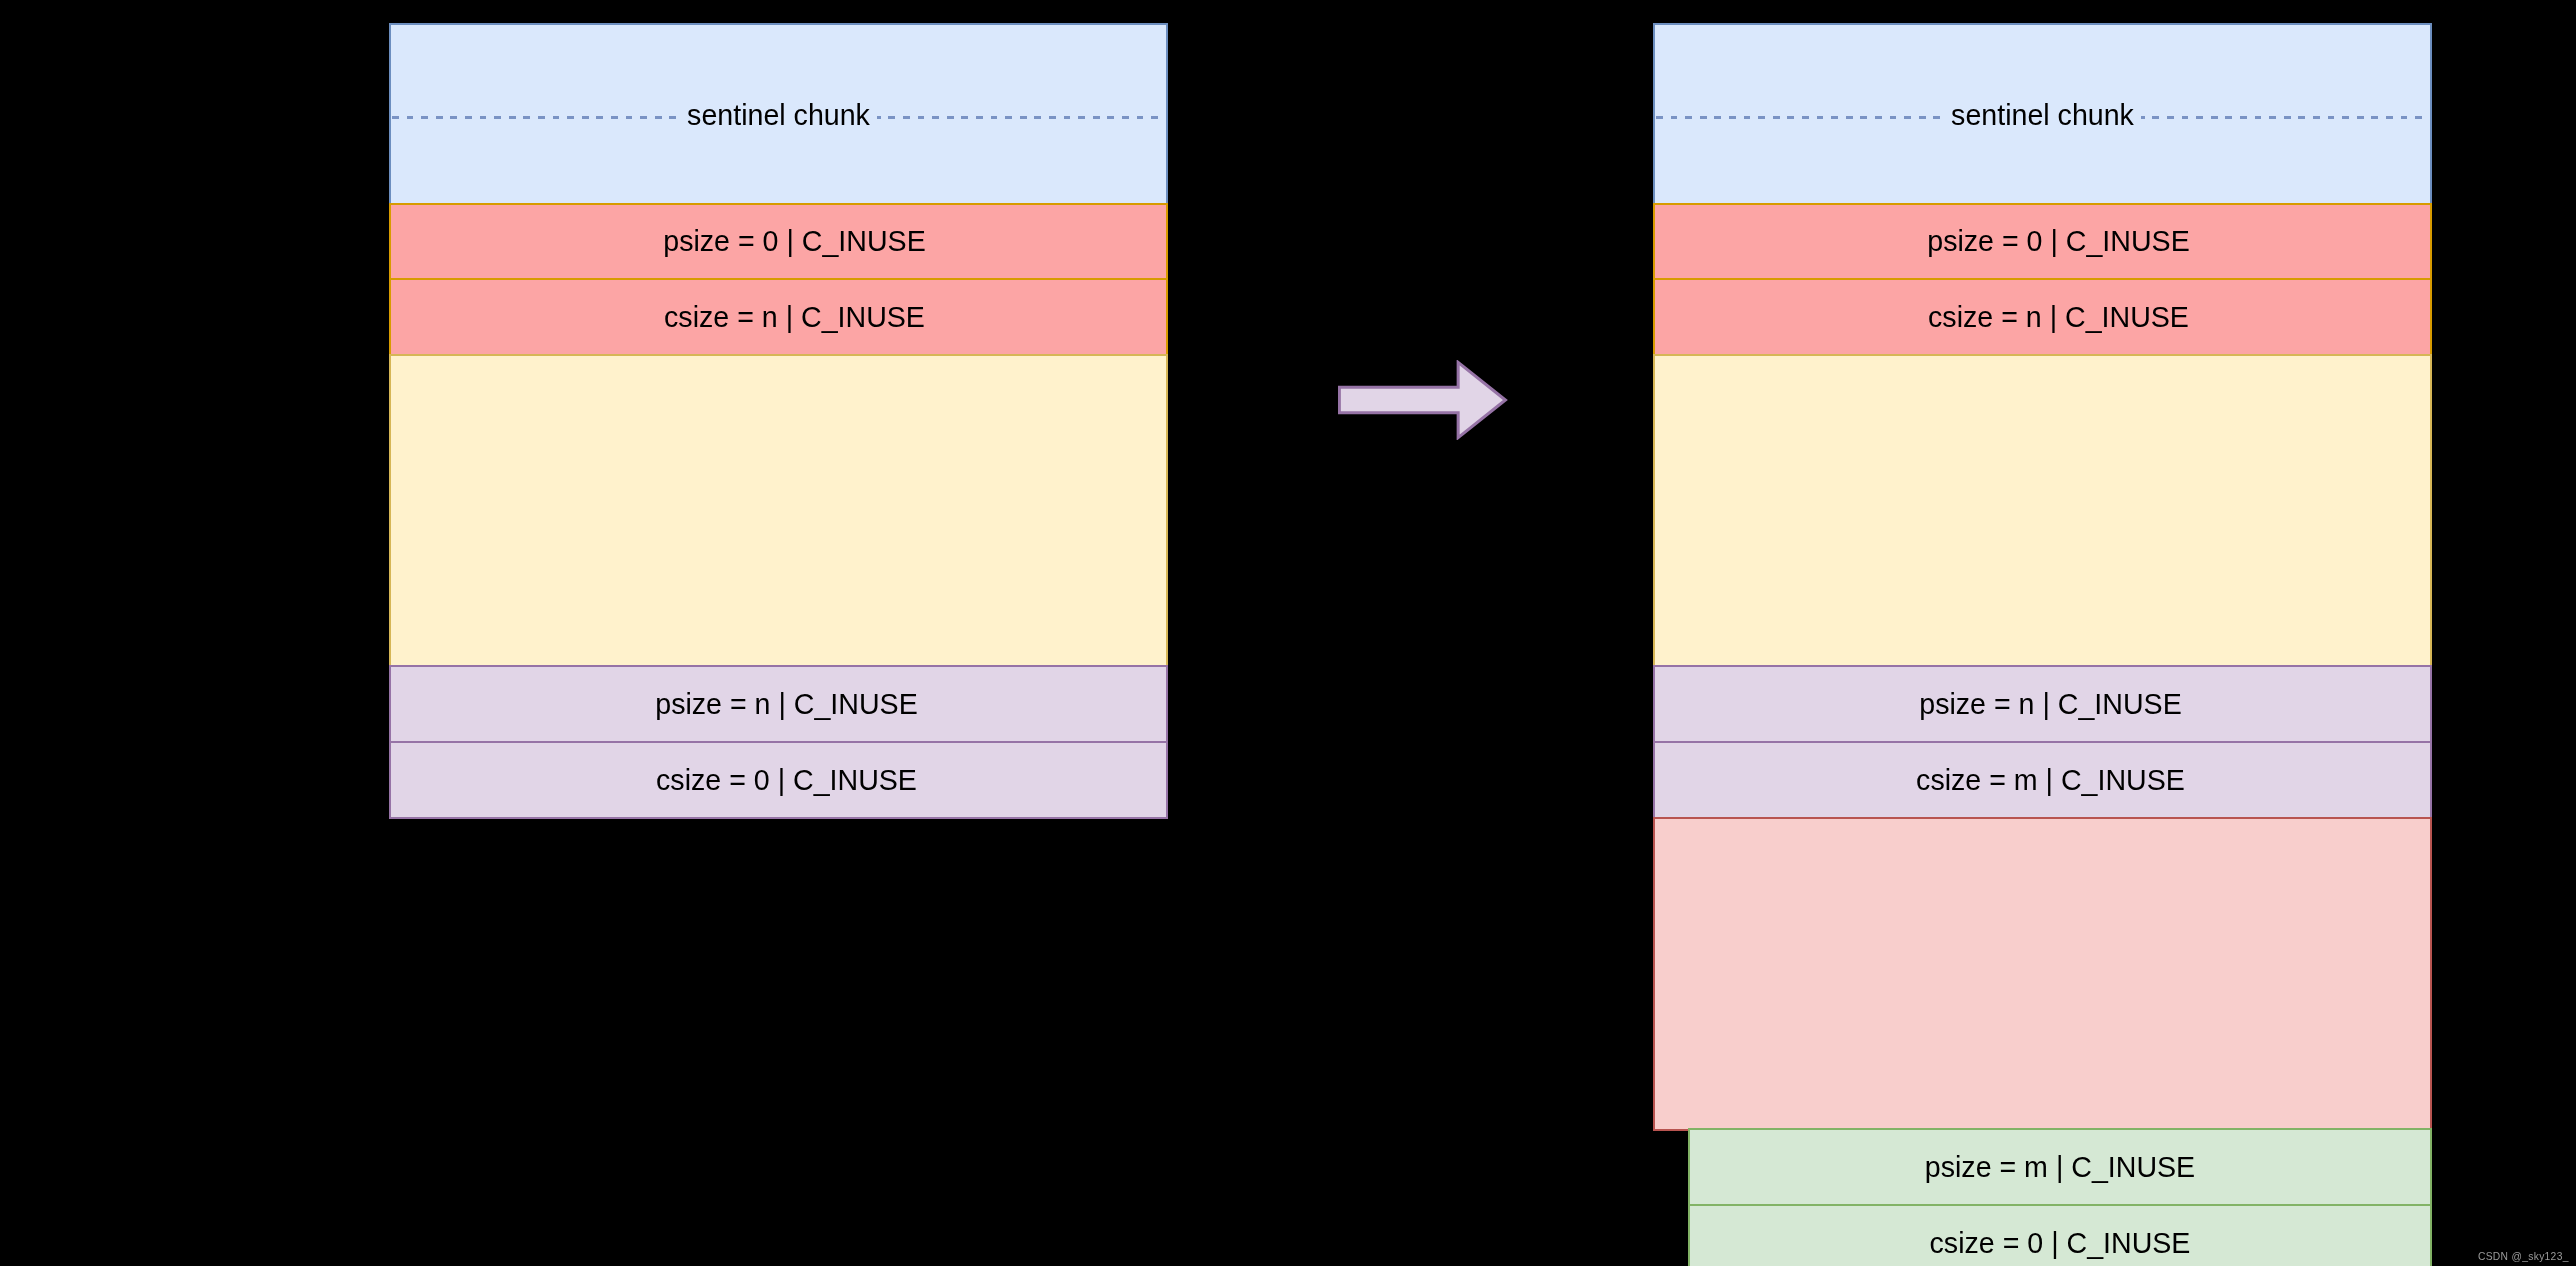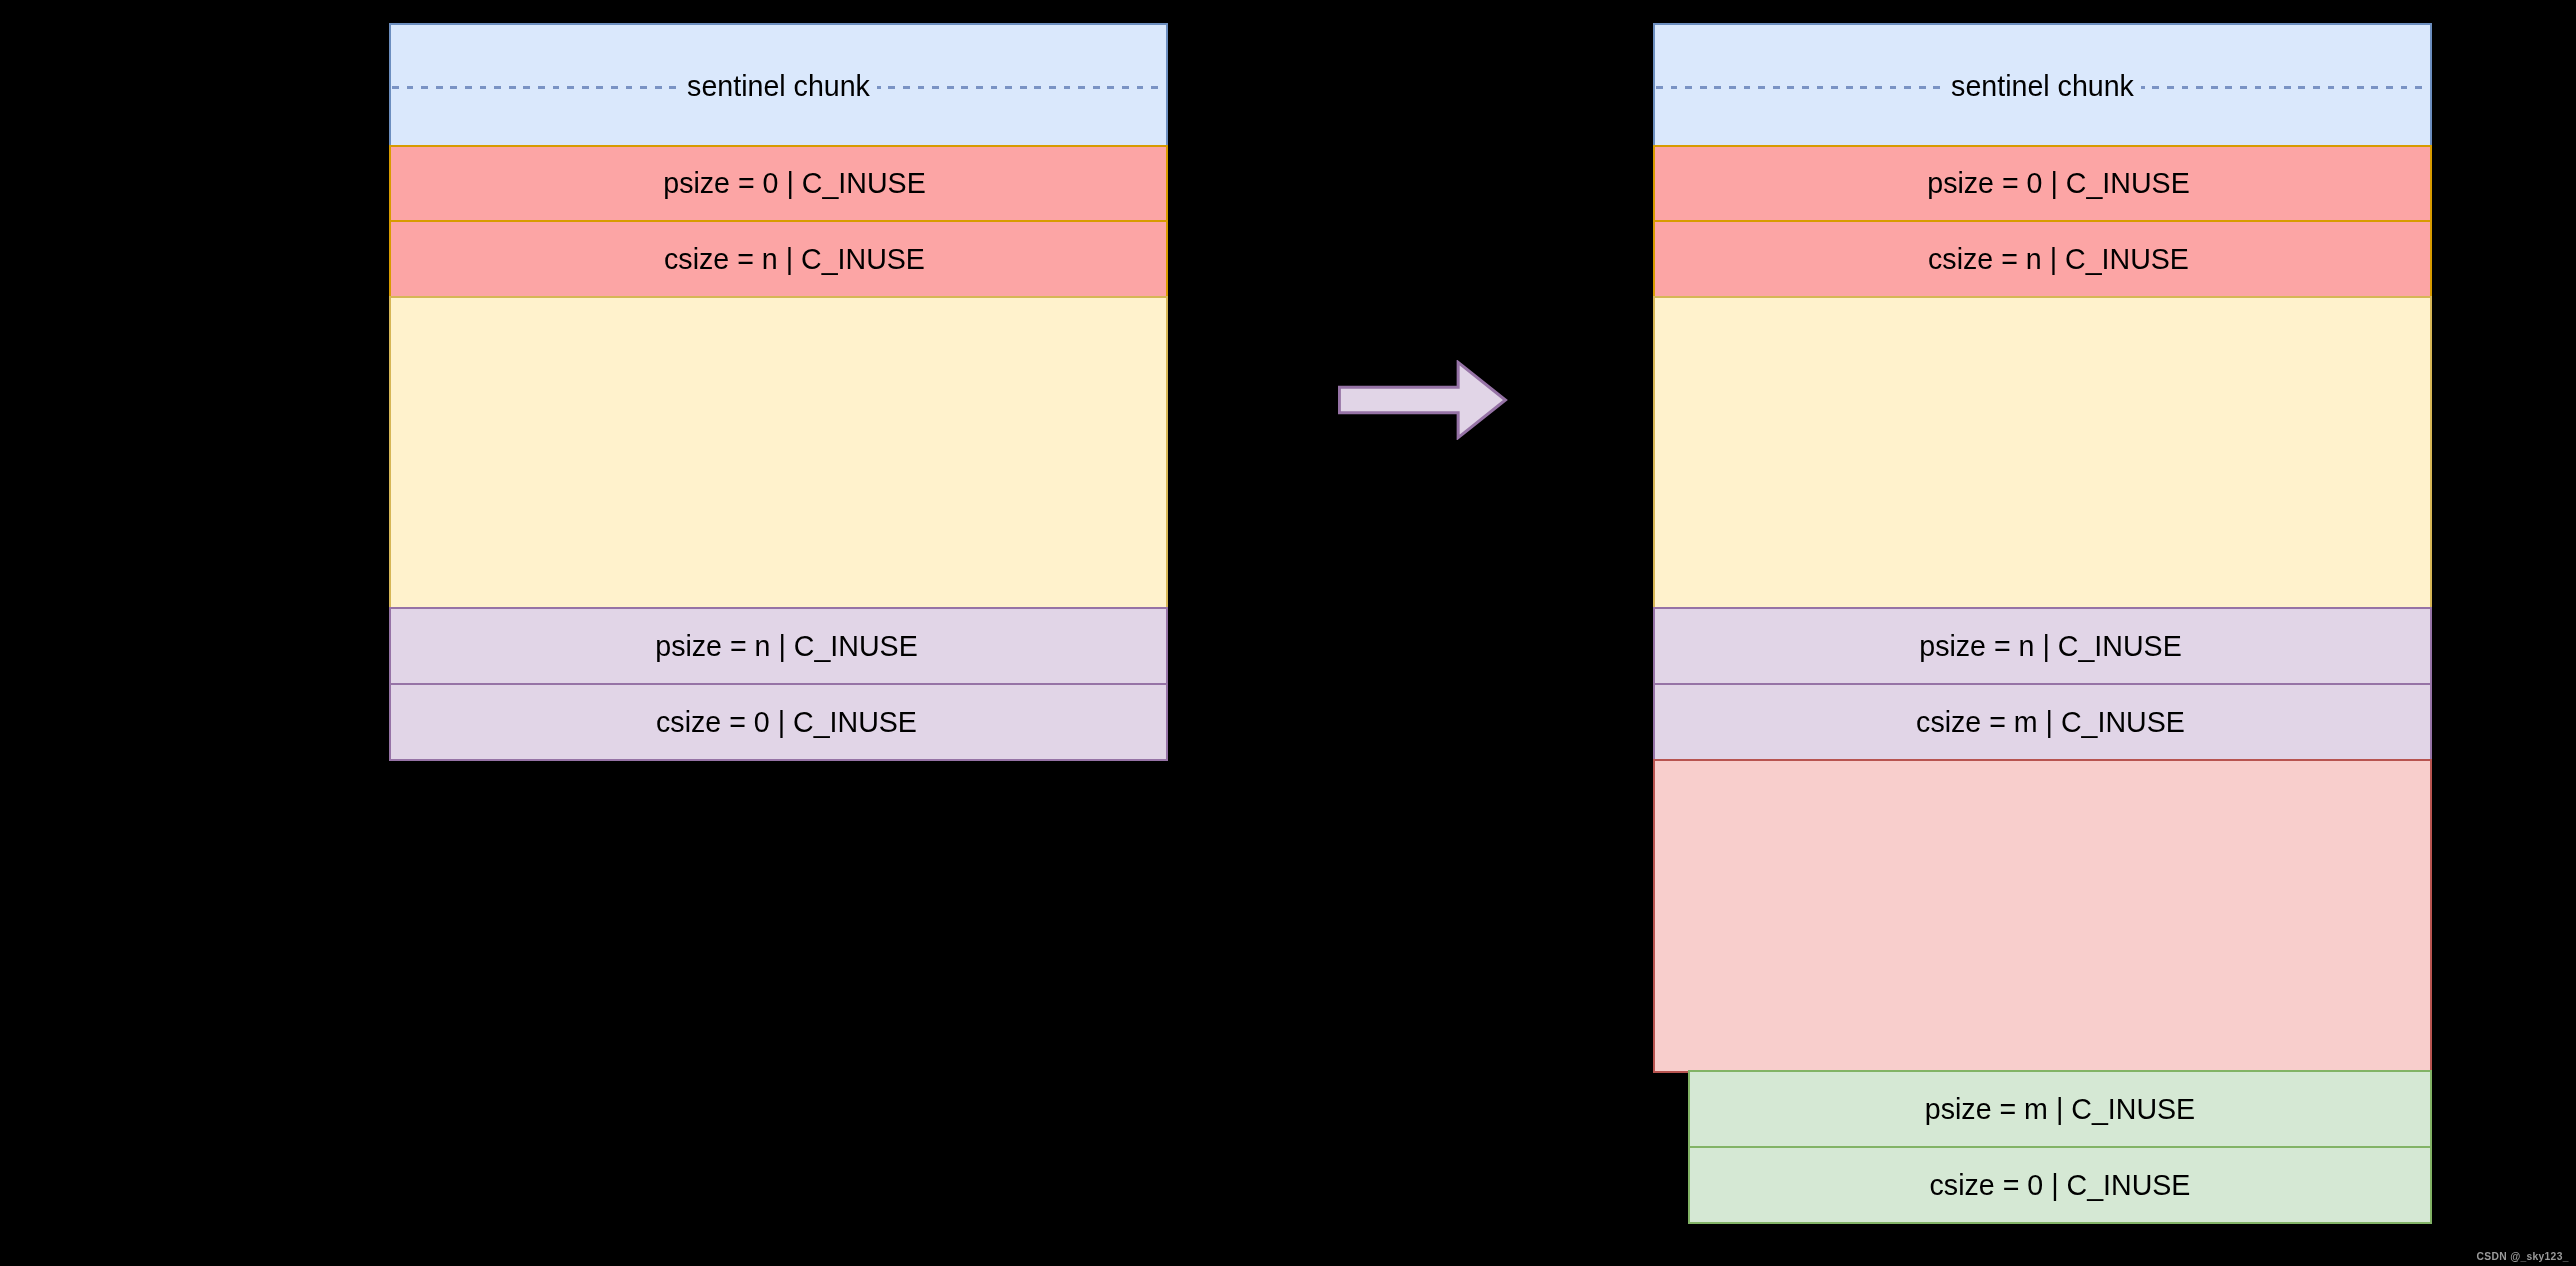--- a/index.html
+++ b/index.html
@@ -20,21 +20,21 @@
   .row {
     position:relative;
     box-sizing:border-box;
     border:2.4px solid #000;
     display:flex;
     align-items:center;
     justify-content:center;
     margin-top:-2.4px;
   }
   .row:first-child { margin-top:0; }
-  .h-sent { height:124px; }
+  .h-sent { height:182px; }
   .h-hdr  { height:78px; }
   .h-body { height:314px; }
   .c-blue   { background:#dae8fc; border-color:#6c8ebf; }
   .c-orange { background:#fca5a5; border-color:#d79b00;padding-left:32px; }
   .c-yellow { background:#fff2cc; border-color:#d6b656; }
   .c-purple { background:#e1d5e7; border-color:#9673a6;padding-left:16px; }
   .c-red    { background:#f8cecc; border-color:#b85450; }
   .c-green  { background:#d5e8d4; border-color:#82b366;margin-left:35px; }
   .lbl {
     font-size:28.6px;
@@ -60,21 +60,20 @@
     position:absolute;
     left:1338px; top:360px;
     width:170px; height:80px;
   }
   .watermark {
     position:absolute;
     right:7.3px; bottom:3.6px;
     font-size:10.3px;
     color:#9a9a9a;
     letter-spacing:0.3px;
-    font-weight:bold;
   }
 </style>
 </head>
 <body>
 
 <div class="heap-box left">
   <div class="row c-blue h-sent">
     <div class="dashline"></div>
     <span class="lbl sentinel-lbl">sentinel chunk</span>
   </div>

